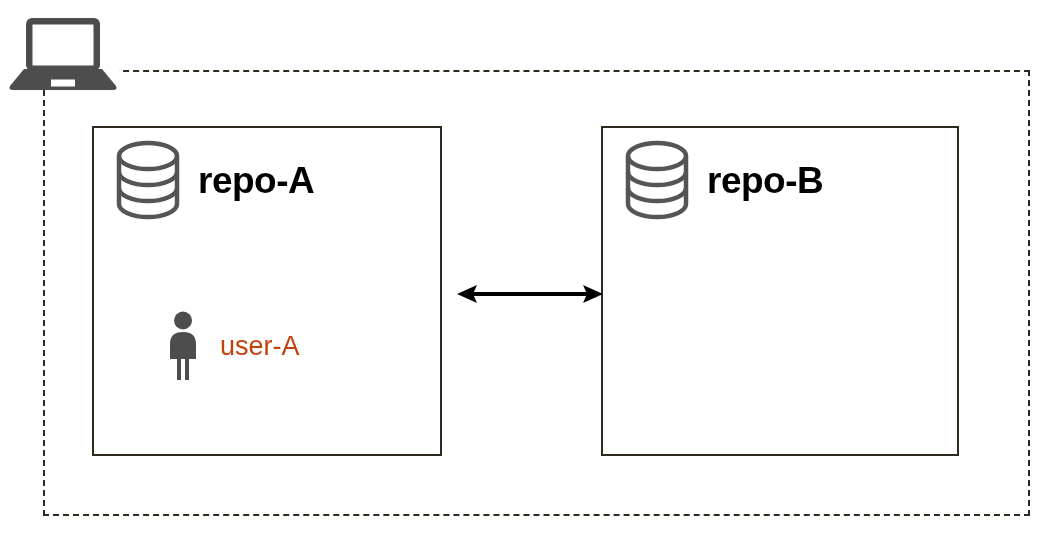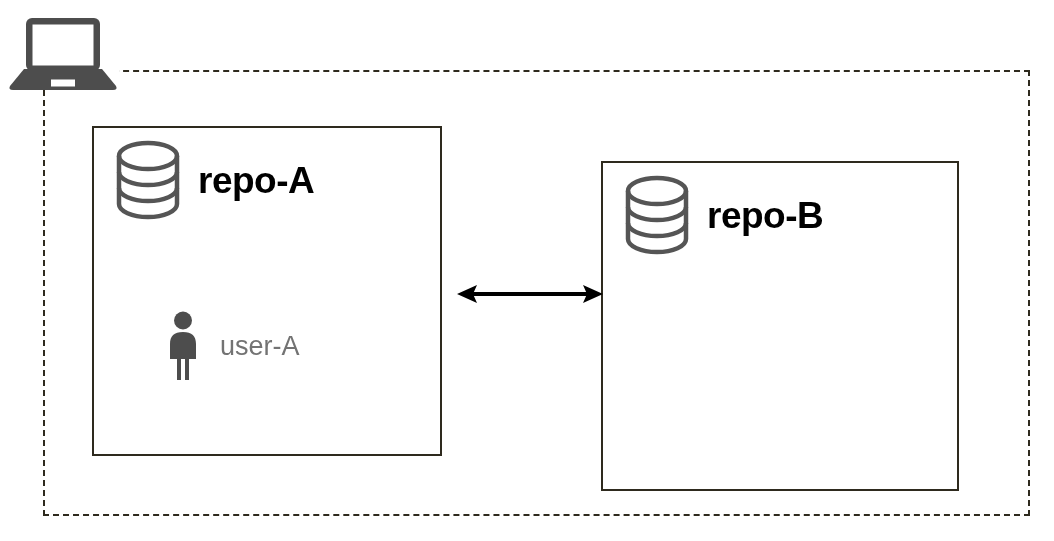--- a/index.html
+++ b/index.html
@@ -52,21 +52,21 @@
   
   .repo-box {
     position: absolute;
     top: 126px;
     height: 330px;
     border: 2px solid #2e2a1e;
     box-sizing: border-box;
     background: #ffffff;
   }
   #repo-box-a { left: 92px; width: 350px; }
-  #repo-box-b { left: 601px; width: 358px; margin-top: 35px; }
+  #repo-box-b { left: 601px; width: 358px; }
 
   .db-row {
     position: absolute;
     left: 20px;
     top: 12px;
     display: flex;
     align-items: center;
     gap: 16px;
   }
   .db-icon { width: 68px; height: 80px; display: block; }
@@ -84,21 +84,21 @@
     left: 68px;
     top: 183px;
     display: flex;
     align-items: center;
     gap: 16px;
   }
   .person-icon { width: 42px; height: 70px; display: block; }
   .user-label {
     font-size: 27px;
     font-weight: normal;
-    color: #737373;
+    color: #c2410c;
     line-height: 1;
     white-space: nowrap;
   }
 
   
   .sync-arrow {
     position: absolute;
     left: 455px;
     top: 275px;
     width: 150px;

